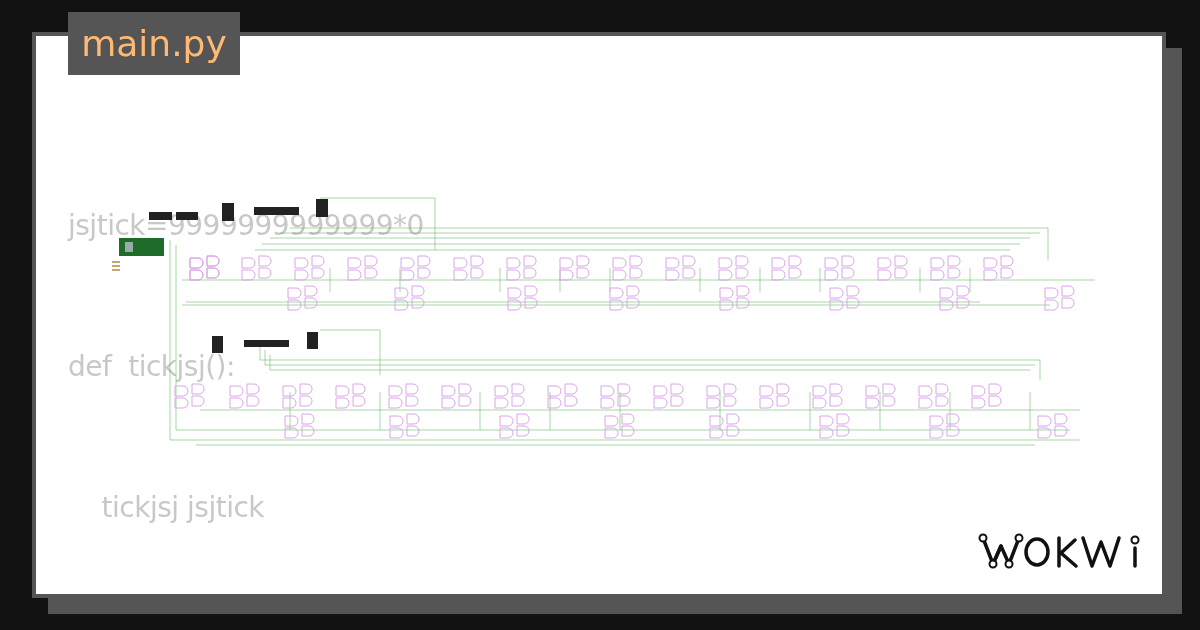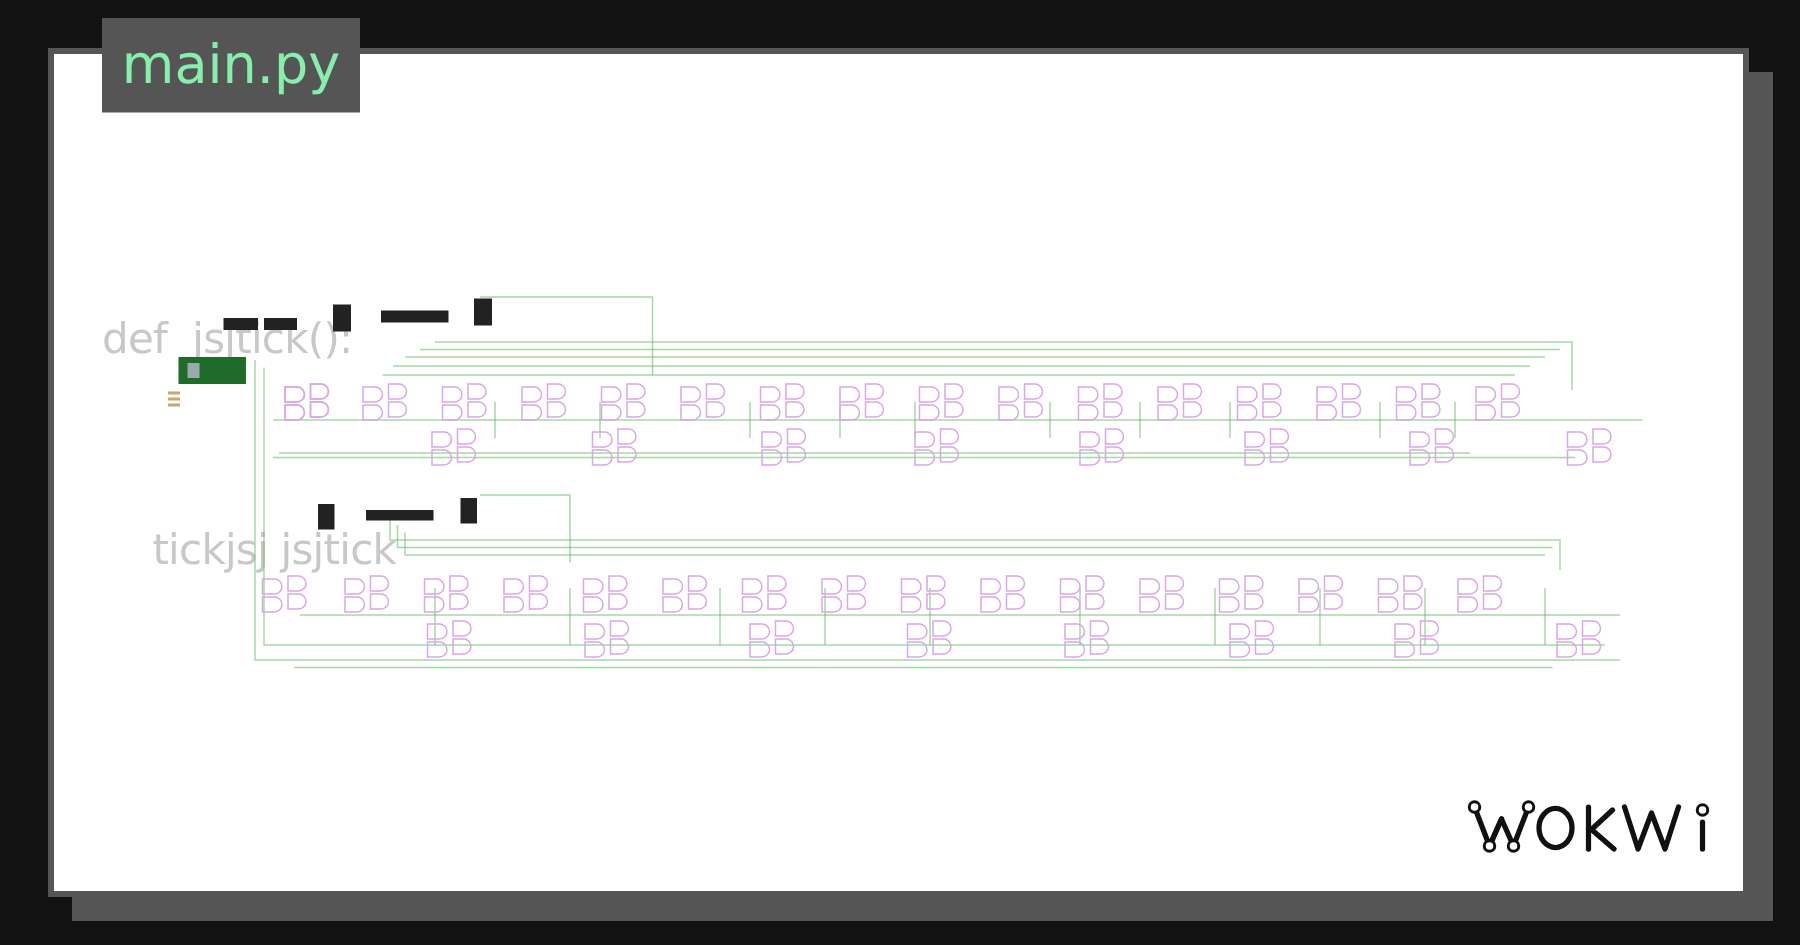--- a/index.html
+++ b/index.html
@@ -21,34 +21,35 @@
       background: #ffffff; overflow: hidden;
     }
     .code {
       position: absolute; left: 32px; top: 72px; margin: 0;
       font-family: "DejaVu Sans", sans-serif; font-size: 28px; line-height: 47px;
       color: #c8c8c8; white-space: pre; letter-spacing: -0.5px;
     }
     .code .line { display: block; height: 47px; }
     .tab {
       position: absolute; left: 68px; top: 12px; width: 172px; height: 63px;
-      background: #555555; color: #86efac; font-size: 36px; line-height: 63px;
+      background: #555555; color: #fdba74; font-size: 36px; line-height: 63px;
       text-align: center; z-index: 5;
     }
     .circuit { position: absolute; left: 0; top: 0; width: 1200px; height: 630px; z-index: 3; pointer-events: none; }
     .logo { position: absolute; left: 975px; top: 526px; z-index: 6; }
   </style>
 </head>
 <body>
 
 <div class="shadow"></div>
 <div class="card">
   <div class="card-inner">
     <div class="code">
-      <span class="line">def  jsjtick():</span>
+      <span class="line">jsjtick=9999999999999*0</span>
+      <span class="line">def  tickjsj():</span>
       <span class="line">    tickjsj jsjtick</span>
       
       
       
       
       
       
       
       
     </div>

